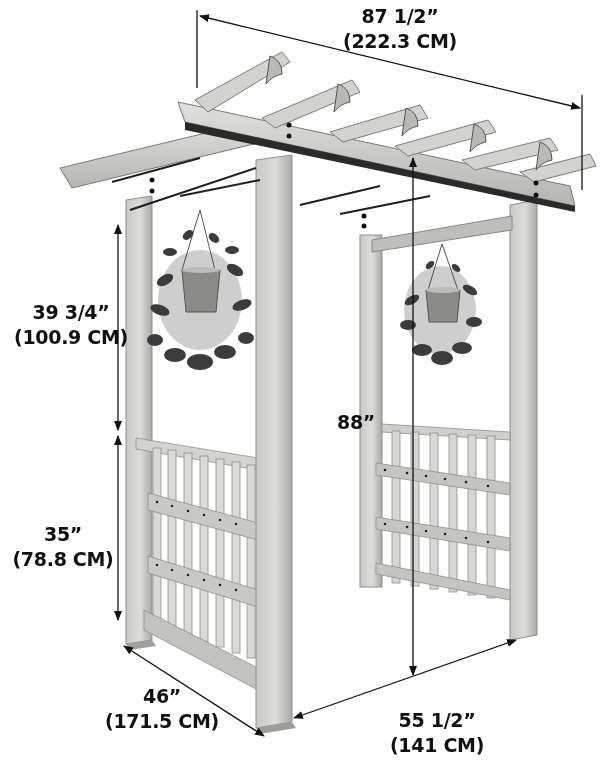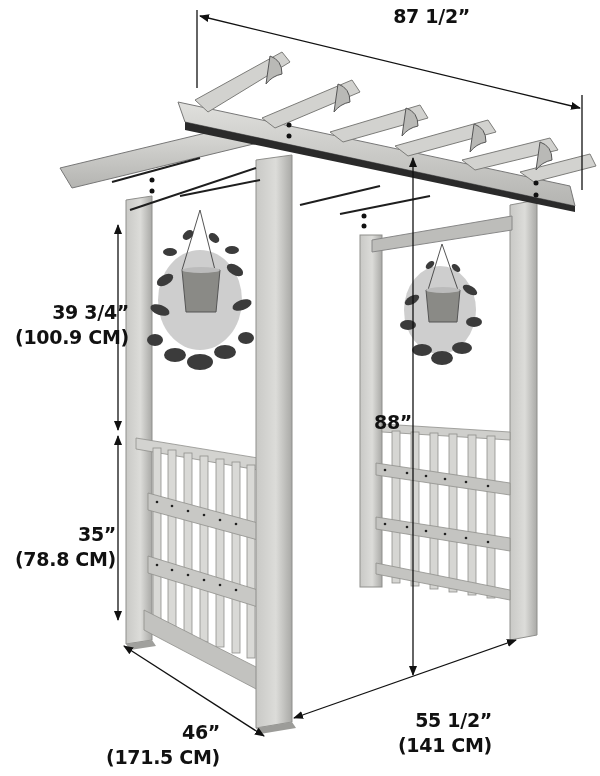--- a/index.html
+++ b/index.html
@@ -1,19 +1,19 @@
 <!DOCTYPE html>
 <html><head>
 <meta charset="utf-8">
 <style>
   html, body { margin: 0; padding: 0; background: #ffffff; }
   body { width: 600px; height: 776px; position: relative; overflow: hidden;
          font-family: "DejaVu Sans", "Liberation Sans", sans-serif; }
   #stage { position: absolute; left: 0; top: 0; width: 600px; height: 776px; }
-  .label { position: absolute; text-align: right; font-weight: bold; color: #111;
+  .label { position: absolute; text-align: center; font-weight: bold; color: #111;
            font-size: 19px; line-height: 25px; letter-spacing: -0.3px; white-space: nowrap; }
   .label span { display: block; }
 </style>
 </head>
 <body>
 
 <div id="stage">
   <svg width="600" height="776" viewBox="0 0 600 776" xmlns="http://www.w3.org/2000/svg">
     <defs>
       <marker id="arr" markerWidth="10" markerHeight="10" refX="9" refY="5" orient="auto" markerUnits="userSpaceOnUse">
@@ -217,37 +217,38 @@
 
       <line x1="124" y1="646" x2="264" y2="736" marker-end="url(#arr)" marker-start="url(#arrS)"></line>
 
       <line x1="294" y1="718" x2="516" y2="640" marker-end="url(#arr)" marker-start="url(#arrS)"></line>
     </g>
   </svg>
 
   
   <div class="label" style="left:330px; top:4px; width:140px;">
     <span>87 1/2”</span>
+    <span>(222.3 CM)</span>
   </div>
 
   <div class="label" style="left:13px; top:300px; width:116px;">
     <span>39 3/4”</span>
     <span>(100.9 CM)</span>
   </div>
 
   <div class="label" style="left:10px; top:522px; width:106px;">
     <span>35”</span>
     <span>(78.8 CM)</span>
   </div>
 
   <div class="label" style="left:300px; top:410px; width:112px;">
     <span>88”</span>
   </div>
 
-  <div class="label" style="left:104px; top:684px; width:116px;margin-top:36px;">
+  <div class="label" style="left:104px; top:684px; width:116px;">
     <span>46”</span>
     <span>(171.5 CM)</span>
   </div>
 
   <div class="label" style="left:382px; top:684px; width:110px;margin-top:24px;">
     <span>55 1/2”</span>
     <span>(141 CM)</span>
   </div>
 </div>
 

